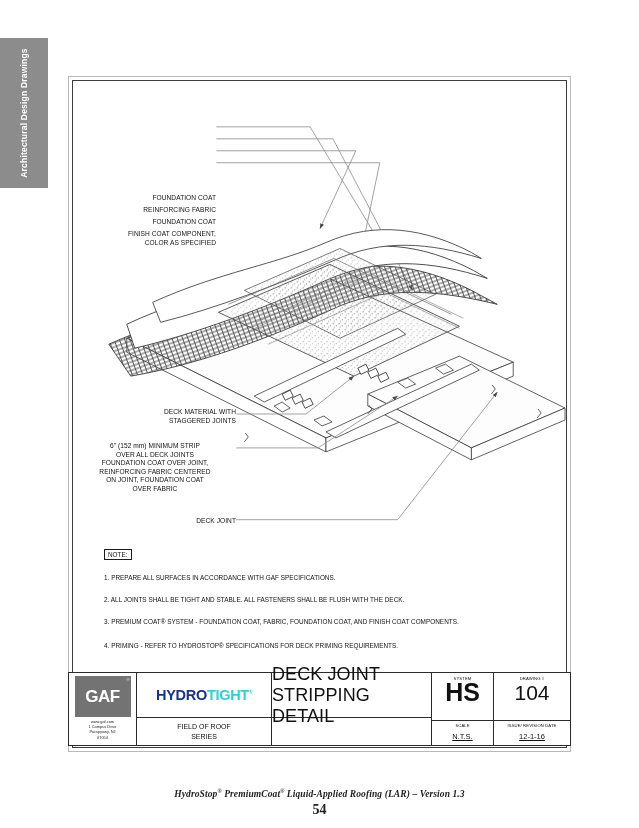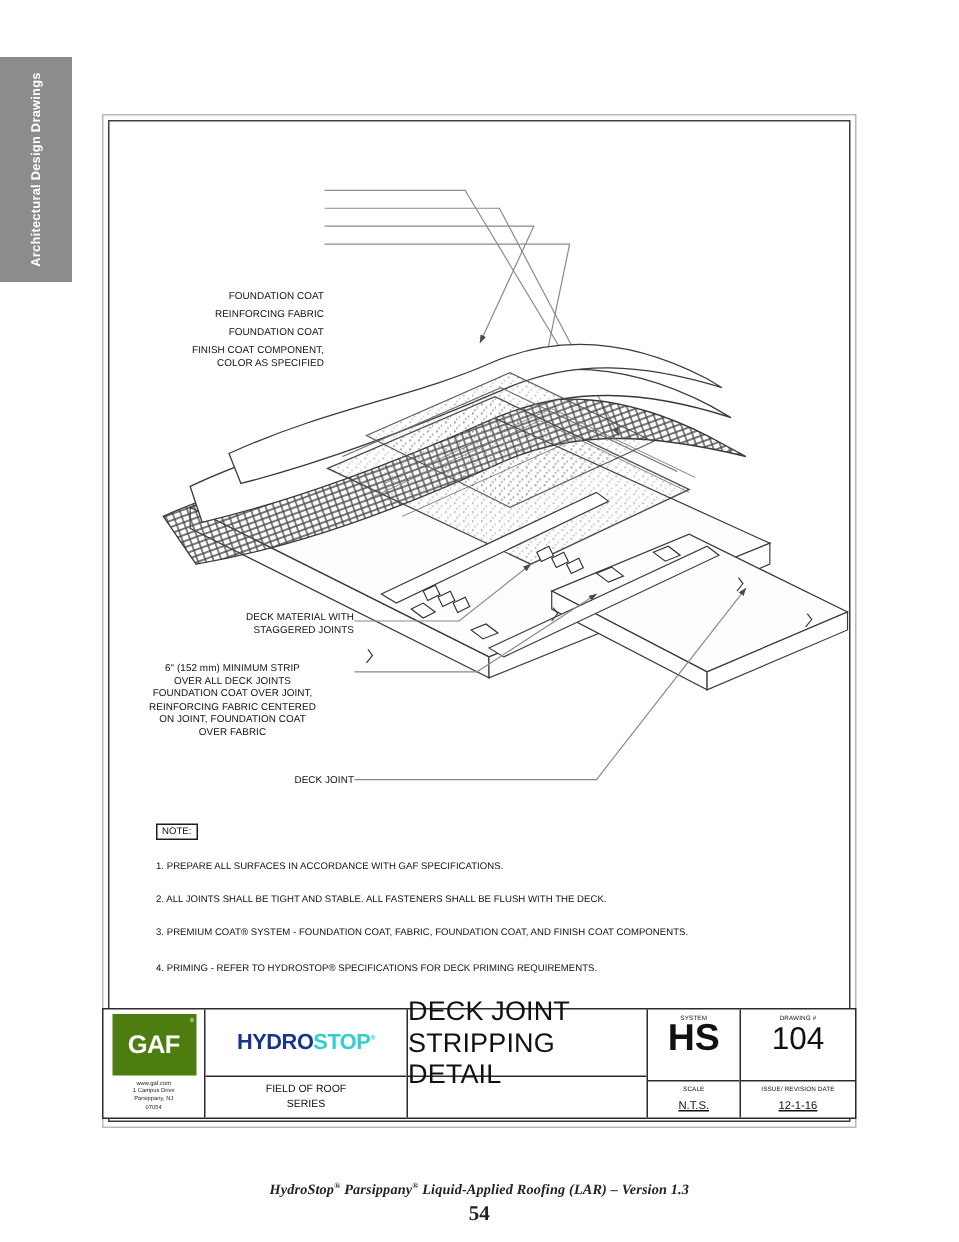--- a/index.html
+++ b/index.html
@@ -45,21 +45,21 @@
   }
   
   #titleblock{
     position:absolute;left:68px;top:672px;width:503px;height:74px;
     border:1px solid #2b2b2b;box-sizing:border-box;background:#fff;
     display:flex;
   }
   .tb-cell{box-sizing:border-box;position:relative;}
   .tb-logo{width:68px;border-right:1px solid #2b2b2b;display:flex;flex-direction:column;}
   .gaf-logo{
-    margin:3px auto 0;width:56px;height:41px;background:#4d7c0f;
+    margin:3px auto 0;width:56px;height:41px;background:#737373;
     position:relative;
   }
   .gaf-logo .gaf-text{
     position:absolute;left:0;right:0;top:50%;transform:translateY(-50%);
     text-align:center;color:#fff;font-weight:bold;font-size:17px;
     letter-spacing:-.4px;font-family:"Liberation Sans",sans-serif;
   }
   .gaf-logo .reg{
     position:absolute;right:1px;top:1px;color:#fff;font-size:4px;
   }
@@ -247,21 +247,21 @@
     </div>
     <div class="gaf-addr">www.gaf.com
 1 Campus Drive
 Parsippany, NJ
 07054</div>
   </div>
 
   <div class="tb-cell tb-mid">
     <div class="tb-hydro">
       <span class="hydro-word">
-        <span class="hydro-a">HYDRO</span><span class="hydro-b">STOP</span><span class="hydro-reg">®</span>
+        <span class="hydro-a">HYDRO</span><span class="hydro-b">TIGHT</span><span class="hydro-reg">®</span>
       </span>
     </div>
     <div class="tb-series">FIELD OF ROOF
 SERIES</div>
   </div>
 
   <div class="tb-cell tb-title">
     <div class="tb-title-top">DECK JOINT STRIPPING DETAIL</div>
     <div class="tb-title-bot"></div>
   </div>
@@ -283,15 +283,15 @@
       <span class="tb-big thin">104</span>
     </div>
     <div class="tb-sub-bot">
       <span class="tb-cap">ISSUE/ REVISION DATE</span>
       <span class="tb-val">12-1-16</span>
     </div>
   </div>
 </div>
 
 <div id="footer">
-  <div class="f-main"><span>HydroStop</span><sup>®</sup><span> Parsippany</span><sup>®</sup><span> Liquid-Applied Roofing (LAR) – Version 1.3</span></div>
+  <div class="f-main"><span>HydroStop</span><sup>®</sup><span> PremiumCoat</span><sup>®</sup><span> Liquid-Applied Roofing (LAR) – Version 1.3</span></div>
   <div class="f-page">54</div>
 </div>
 
 </body></html>

